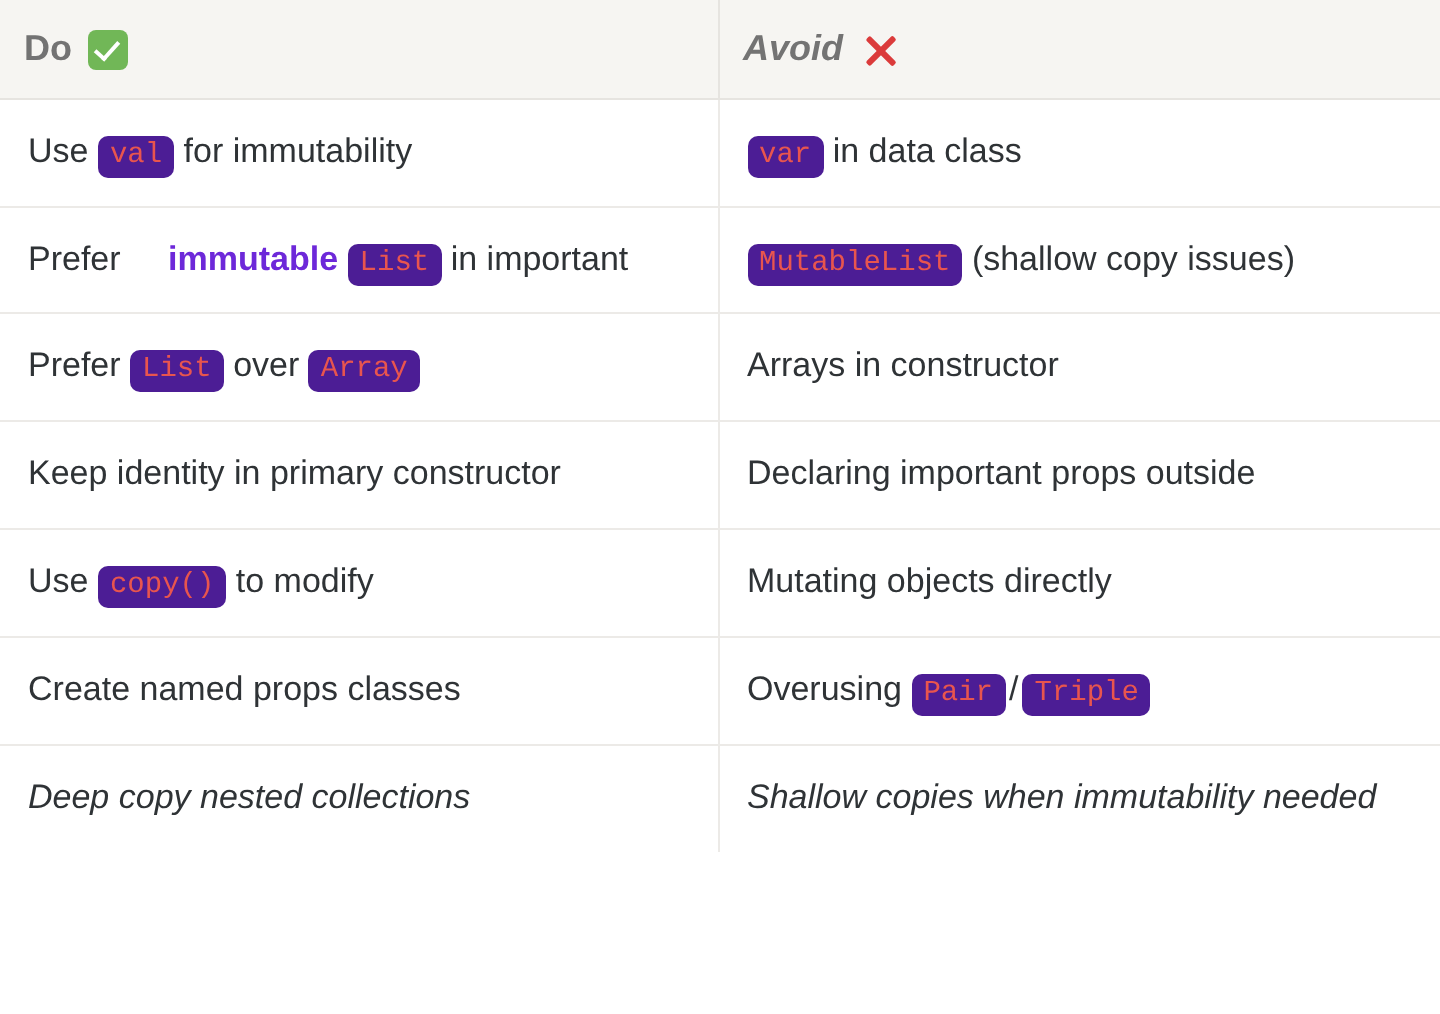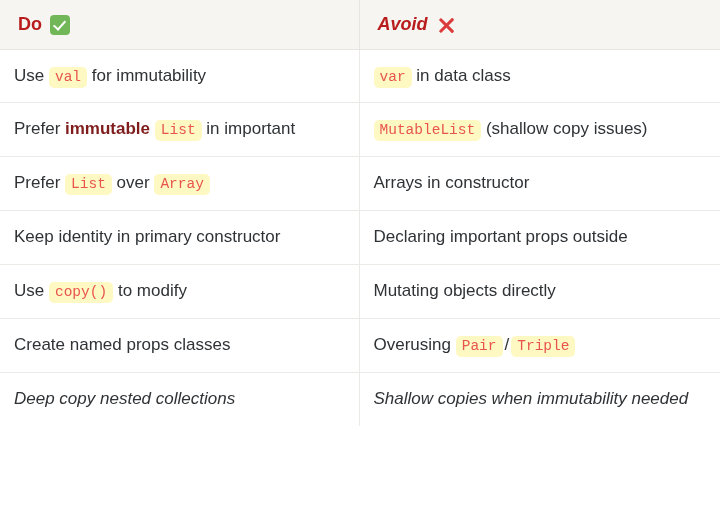--- a/index.html
+++ b/index.html
@@ -30,22 +30,22 @@
   }
 
   table.dodont col.c1 { width: 359px; }
   table.dodont col.c2 { width: 361px; }
 
   thead th {
     background: #f6f5f2;
     text-align: right;
     font-weight: bold;
     font-size: 18px;
-    color: #b91c1c;
-    padding: 14px 14px 13px 18px;
+    color: #737373;
+    padding: 14px 14px 13px 12px;
     border-bottom: 1px solid #e6e4e0;
     border-right: 1px solid #e6e4e0;
     vertical-align: middle;
     line-height: 1.2;
     height: 25px;
     box-sizing: border-box;
   }
   thead th:last-child { border-right: none; font-style: italic; }
 
   tbody td {
@@ -56,29 +56,29 @@
     line-height: 1.58;
     color: #2f3336;
     font-size: 17px;
     box-sizing: border-box;
   }
   tbody td:last-child { border-right: none; }
   tbody tr:last-child td { border-bottom: none; font-style: italic; }
 
   code, .code {
     font-family: "Liberation Mono", "DejaVu Sans Mono", monospace;
-    background: #fef9c3;
+    background: #4c1d95;
     color: #e8554e;
     font-size: 14.5px;
     padding: 2px 6px 3px 6px;
     border-radius: 5px;
     white-space: nowrap;
   }
 
-  .bold { font-weight: bold; color: #7f1d1d; }
+  .bold { font-weight: bold; color: #6d28d9; margin-left: 19px; }
 
   .sep {
     color: #2f3336;
     padding: 0 2px;
   }
 
   
   .hdr-inner {
     display: flex;
     align-items: center;

